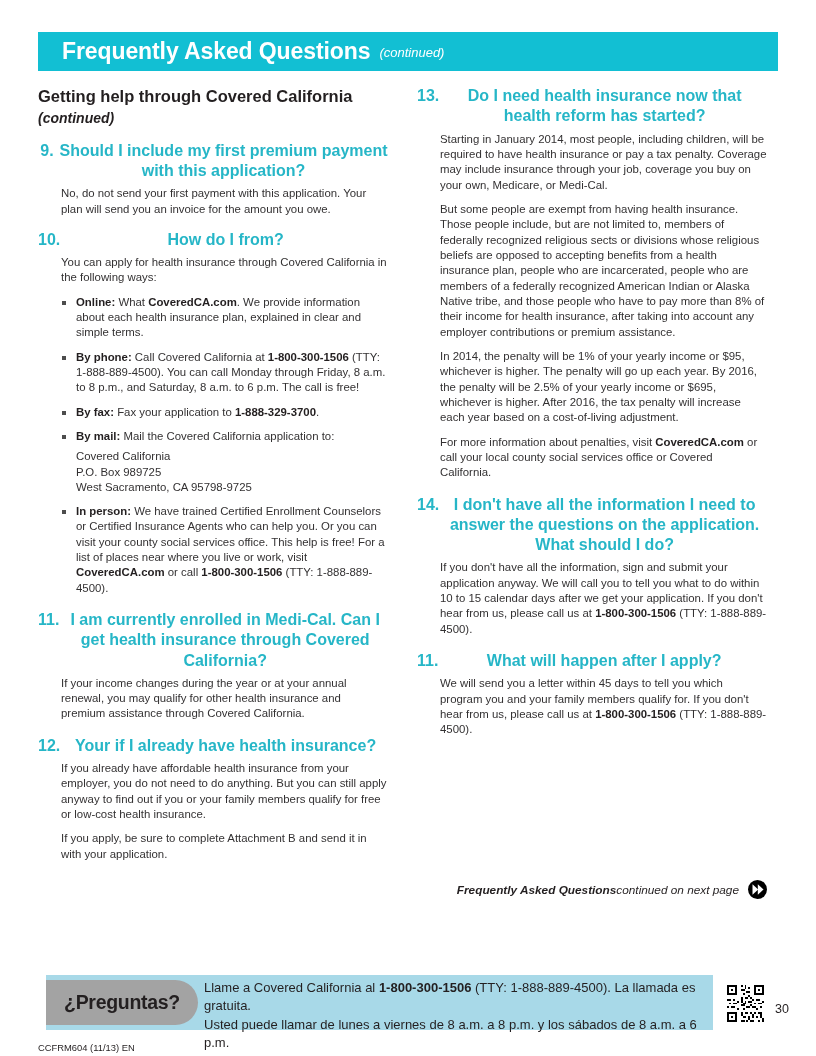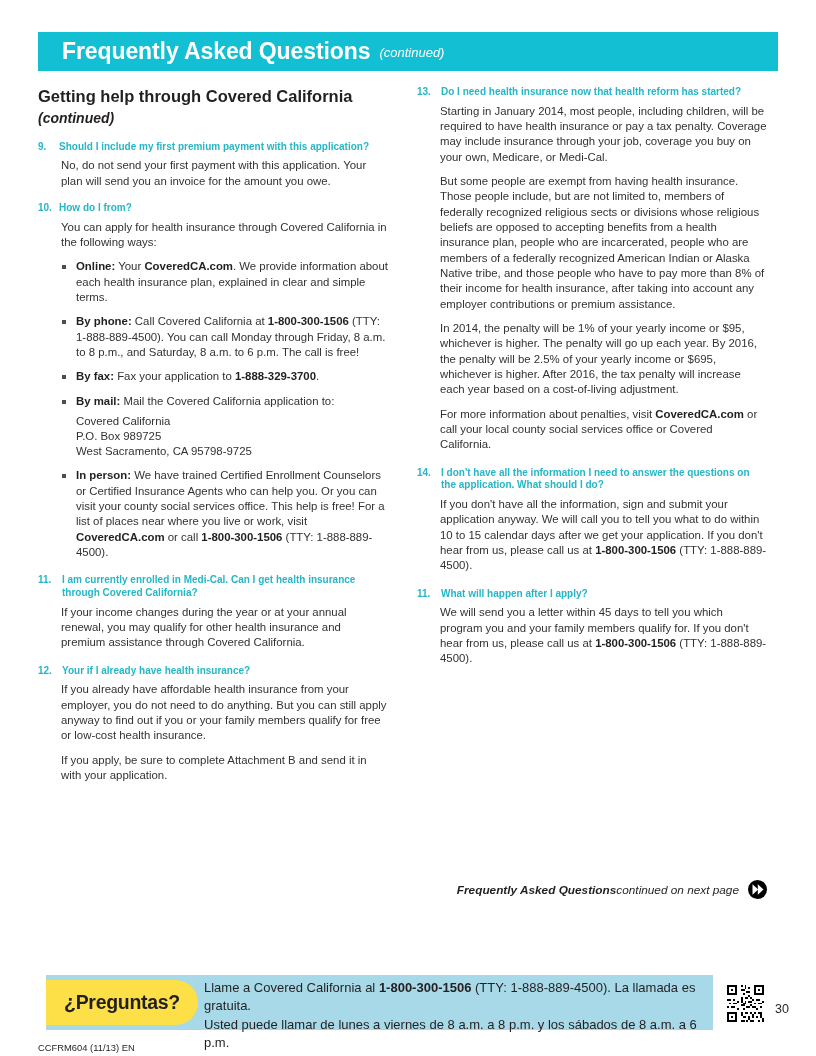--- a/index.html
+++ b/index.html
@@ -67,23 +67,24 @@
     font-weight: bold;
     font-size: 14px;
   }
 
   .qa { margin-bottom: 13px; }
 
   .q {
     display: flex;
     color: #26b6c7;
     font-weight: bold;
-    font-size: 10px;
+    font-size: 16px;
     line-height: 1.27;
     margin-bottom: 5px;
+    text-align: center;
   }
   .q-num {
     flex: 0 0 auto;
     min-width: 21px;
     padding-right: 3px;
   }
   .q-num.wide { min-width: 24px; }
   .q-text { flex: 1 1 auto; }
 
   .a {
@@ -144,21 +145,21 @@
   .footer-band {
     position: absolute;
     left: 46px; top: 975px;
     width: 667px; height: 55px;
     background: #a8d9e8;
   }
   .preguntas-pill {
     position: absolute;
     left: 46px; top: 980px;
     width: 152px; height: 45px;
-    background: #fde047;
+    background: #a3a3a3;
     border-radius: 0 23px 23px 0;
     display: flex;
     align-items: center;
     justify-content: center;
   }
   .preguntas-pill span {
     font-size: 19.5px;
     font-weight: bold;
     color: #231f20;
     letter-spacing: -0.3px;
@@ -219,21 +220,21 @@
     </div>
 
     <div class="qa">
       <div class="q">
         <span class="q-num">10.</span>
         <span class="q-text">How do I from?</span>
       </div>
       <p class="a">You can apply for health insurance through Covered California in the following ways:</p>
       <ul class="bullets">
         <li>
-          <b>Online:</b><span> Your </span><b>CoveredCA.com</b><span>. We provide information about each health insurance plan, explained in clear and simple terms.</span>
+          <b>Online:</b><span> What </span><b>CoveredCA.com</b><span>. We provide information about each health insurance plan, explained in clear and simple terms.</span>
         </li>
         <li>
           <b>By phone:</b><span> Call Covered California at </span><b>1-800-300-1506</b><span> (TTY: 1-888-889-4500). You can call Monday through Friday, 8 a.m. to 8 p.m., and Saturday, 8 a.m. to 6 p.m. The call is free!</span>
         </li>
         <li>
           <b>By fax:</b><span> Fax your application to </span><b>1-888-329-3700</b><span>.</span>
         </li>
         <li>
           <b>By mail:</b><span> Mail the Covered California application to:</span>
           <div class="addr" style="white-space: pre-line;">Covered California

